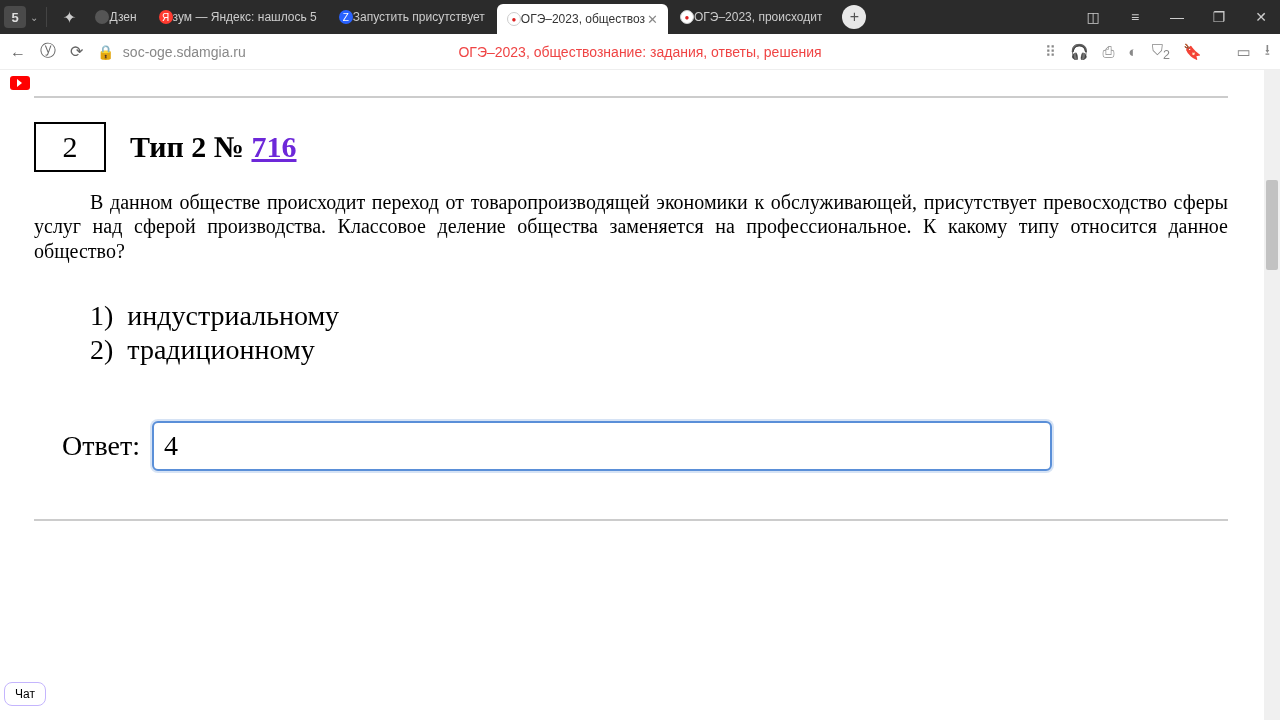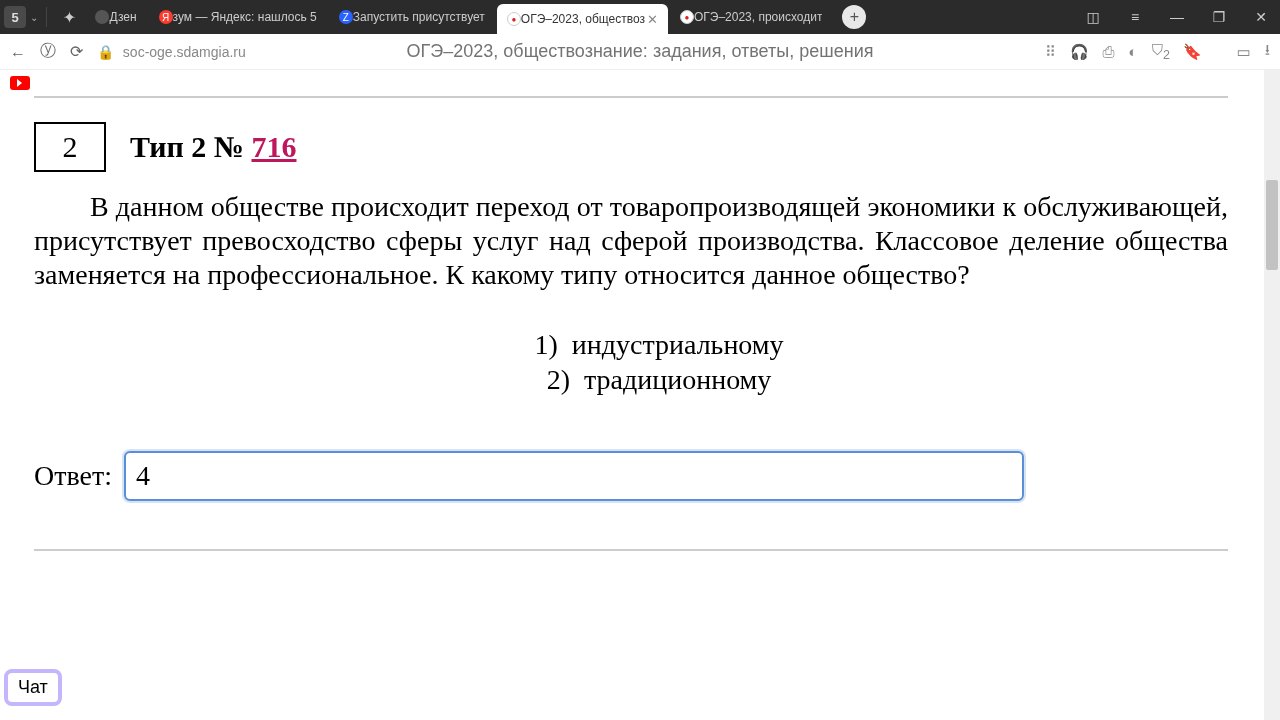--- a/index.html
+++ b/index.html
@@ -19,50 +19,50 @@
 .tab-close { color: #888; font-size: 13px; margin-left: 2px; }
 .new-tab-btn { width: 24px; height: 24px; border-radius: 50%; background: #e8e8e8; color: #555; display: flex; align-items: center; justify-content: center; font-size: 16px; margin-left: 8px; cursor: pointer; }
 .titlebar-right { margin-left: auto; display: flex; align-items: center; gap: 12px; color: #ccc; }
 .window-btn { width: 30px; height: 30px; display: flex; align-items: center; justify-content: center; font-size: 14px; cursor: pointer; }
 
 
 .addressbar { height: 36px; background: #fff; display: flex; align-items: center; padding: 0 10px; gap: 14px; border-bottom: 1px solid #eee; }
 .nav-btn { color: #666; font-size: 16px; cursor: pointer; }
 .url-box { display: flex; align-items: center; gap: 8px; color: #888; font-size: 14px; }
 .url-lock { color: #888; }
-.page-title-center { position: absolute; left: 50%; transform: translateX(-50%); color: #737373; font-size: 18px; }
+.page-title-center { position: absolute; left: 50%; transform: translateX(-50%); color: #ef4444; font-size: 14px; }
 .addr-right { margin-left: auto; display: flex; align-items: center; gap: 14px; color: #888; }
 .addr-icon { font-size: 15px; cursor: pointer; }
 
 
 .bookmarks { height: 26px; display: flex; align-items: center; padding: 0 10px; gap: 8px; }
 .yt-icon { width: 20px; height: 14px; background: #ff0000; border-radius: 3px; position: relative; }
 .yt-icon::after { content: ""; position: absolute; left: 7px; top: 3px; border-left: 5px solid #fff; border-top: 4px solid transparent; border-bottom: 4px solid transparent; }
 
 
 .content-wrap { position: absolute; top: 96px; left: 0; right: 18px; bottom: 0; overflow: hidden; }
 .page { padding: 0 34px; }
 .hr-top { border-top: 2px solid #ccc; margin-bottom: 24px; }
 .question-header { display: flex; align-items: center; gap: 24px; margin-bottom: 18px; }
 .question-num-box { border: 2px solid #000; width: 72px; height: 50px; display: flex; align-items: center; justify-content: center; font-size: 30px; font-family: "Times New Roman", serif; }
 .question-title { font-family: "Times New Roman", serif; font-size: 30px; font-weight: bold; }
-.question-link { color: #be185d; text-decoration: underline; }
-.question-text { font-family: "Times New Roman", serif; font-size: 28px; line-height: 1.22; text-align: justify; text-indent: 56px; margin-bottom: 36px; }
-.options { font-family: "Times New Roman", serif; font-size: 28px; line-height: 1.22; margin-left: 56px; margin-bottom: 54px; text-align: center; }
-.answer-row { display: flex; align-items: center; gap: 12px; }
+.question-link { color: #6d28d9; text-decoration: underline; }
+.question-text { font-family: "Times New Roman", serif; font-size: 20px; line-height: 1.22; text-align: justify; text-indent: 56px; margin-bottom: 36px; }
+.options { font-family: "Times New Roman", serif; font-size: 28px; line-height: 1.22; margin-left: 56px; margin-bottom: 54px; }
+.answer-row { display: flex; align-items: center; gap: 12px; margin-left: 28px; }
 .answer-label { font-family: "Times New Roman", serif; font-size: 28px; }
 .answer-input { flex: 0 0 900px; height: 50px; border: 2px solid #5a8fd8; border-radius: 6px; font-family: "Times New Roman", serif; font-size: 28px; padding: 0 10px; outline: none; box-shadow: 0 0 0 2px rgba(90,143,216,0.25); }
 .hr-bottom { border-top: 2px solid #ccc; margin-top: 48px; }
 
 
 .vscrollbar { position: absolute; right: 0; top: 70px; bottom: 0; width: 16px; background: #f0f0f0; }
 .vthumb { position: absolute; left: 2px; right: 2px; top: 110px; height: 90px; background: #c2c2c2; border-radius: 2px; }
 
 
-.chat-btn { position: absolute; left: 4px; bottom: 14px; border: 4px solid #c4b5fd; border-radius: 8px; padding: 4px 10px; font-size: 18px; background: #fff; cursor: pointer; }
+.chat-btn { position: absolute; left: 4px; bottom: 14px; border: 1px solid #c4b5fd; border-radius: 8px; padding: 4px 10px; font-size: 12px; background: #fff; cursor: pointer; }
 
 
 .fav-red { background: #ff3b30; color: #fff; }
 .fav-blue { background: #2962ff; color: #fff; }
 .fav-dot { background: #fff; border: 1px solid #ccc; }
 .fav-dot::after { content: "●"; color: #d22; font-size: 8px; }
 .fav-grey { background: #555; }
 </style>
 </head>
 <body>

